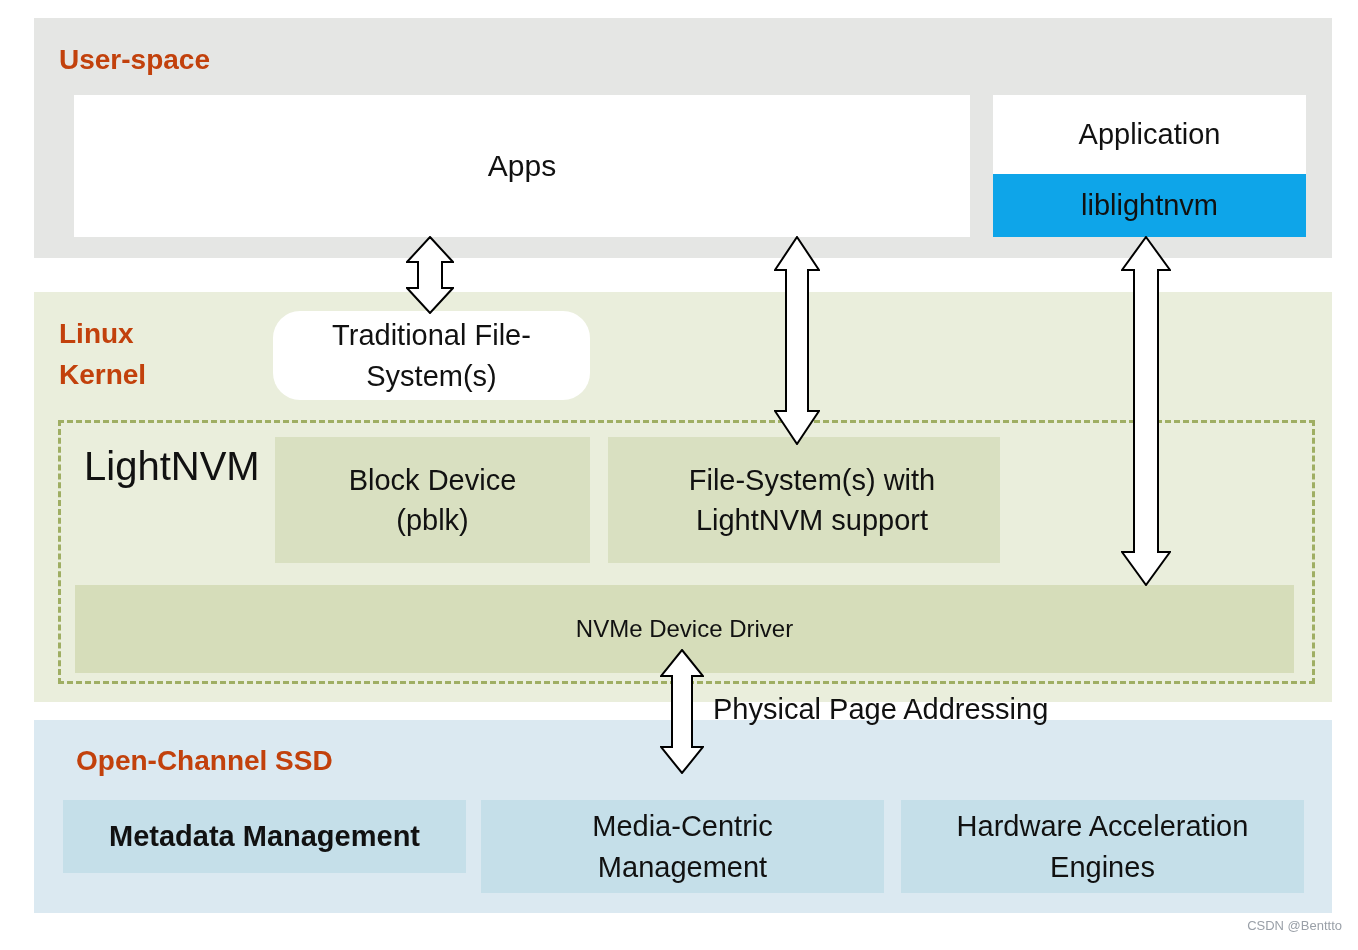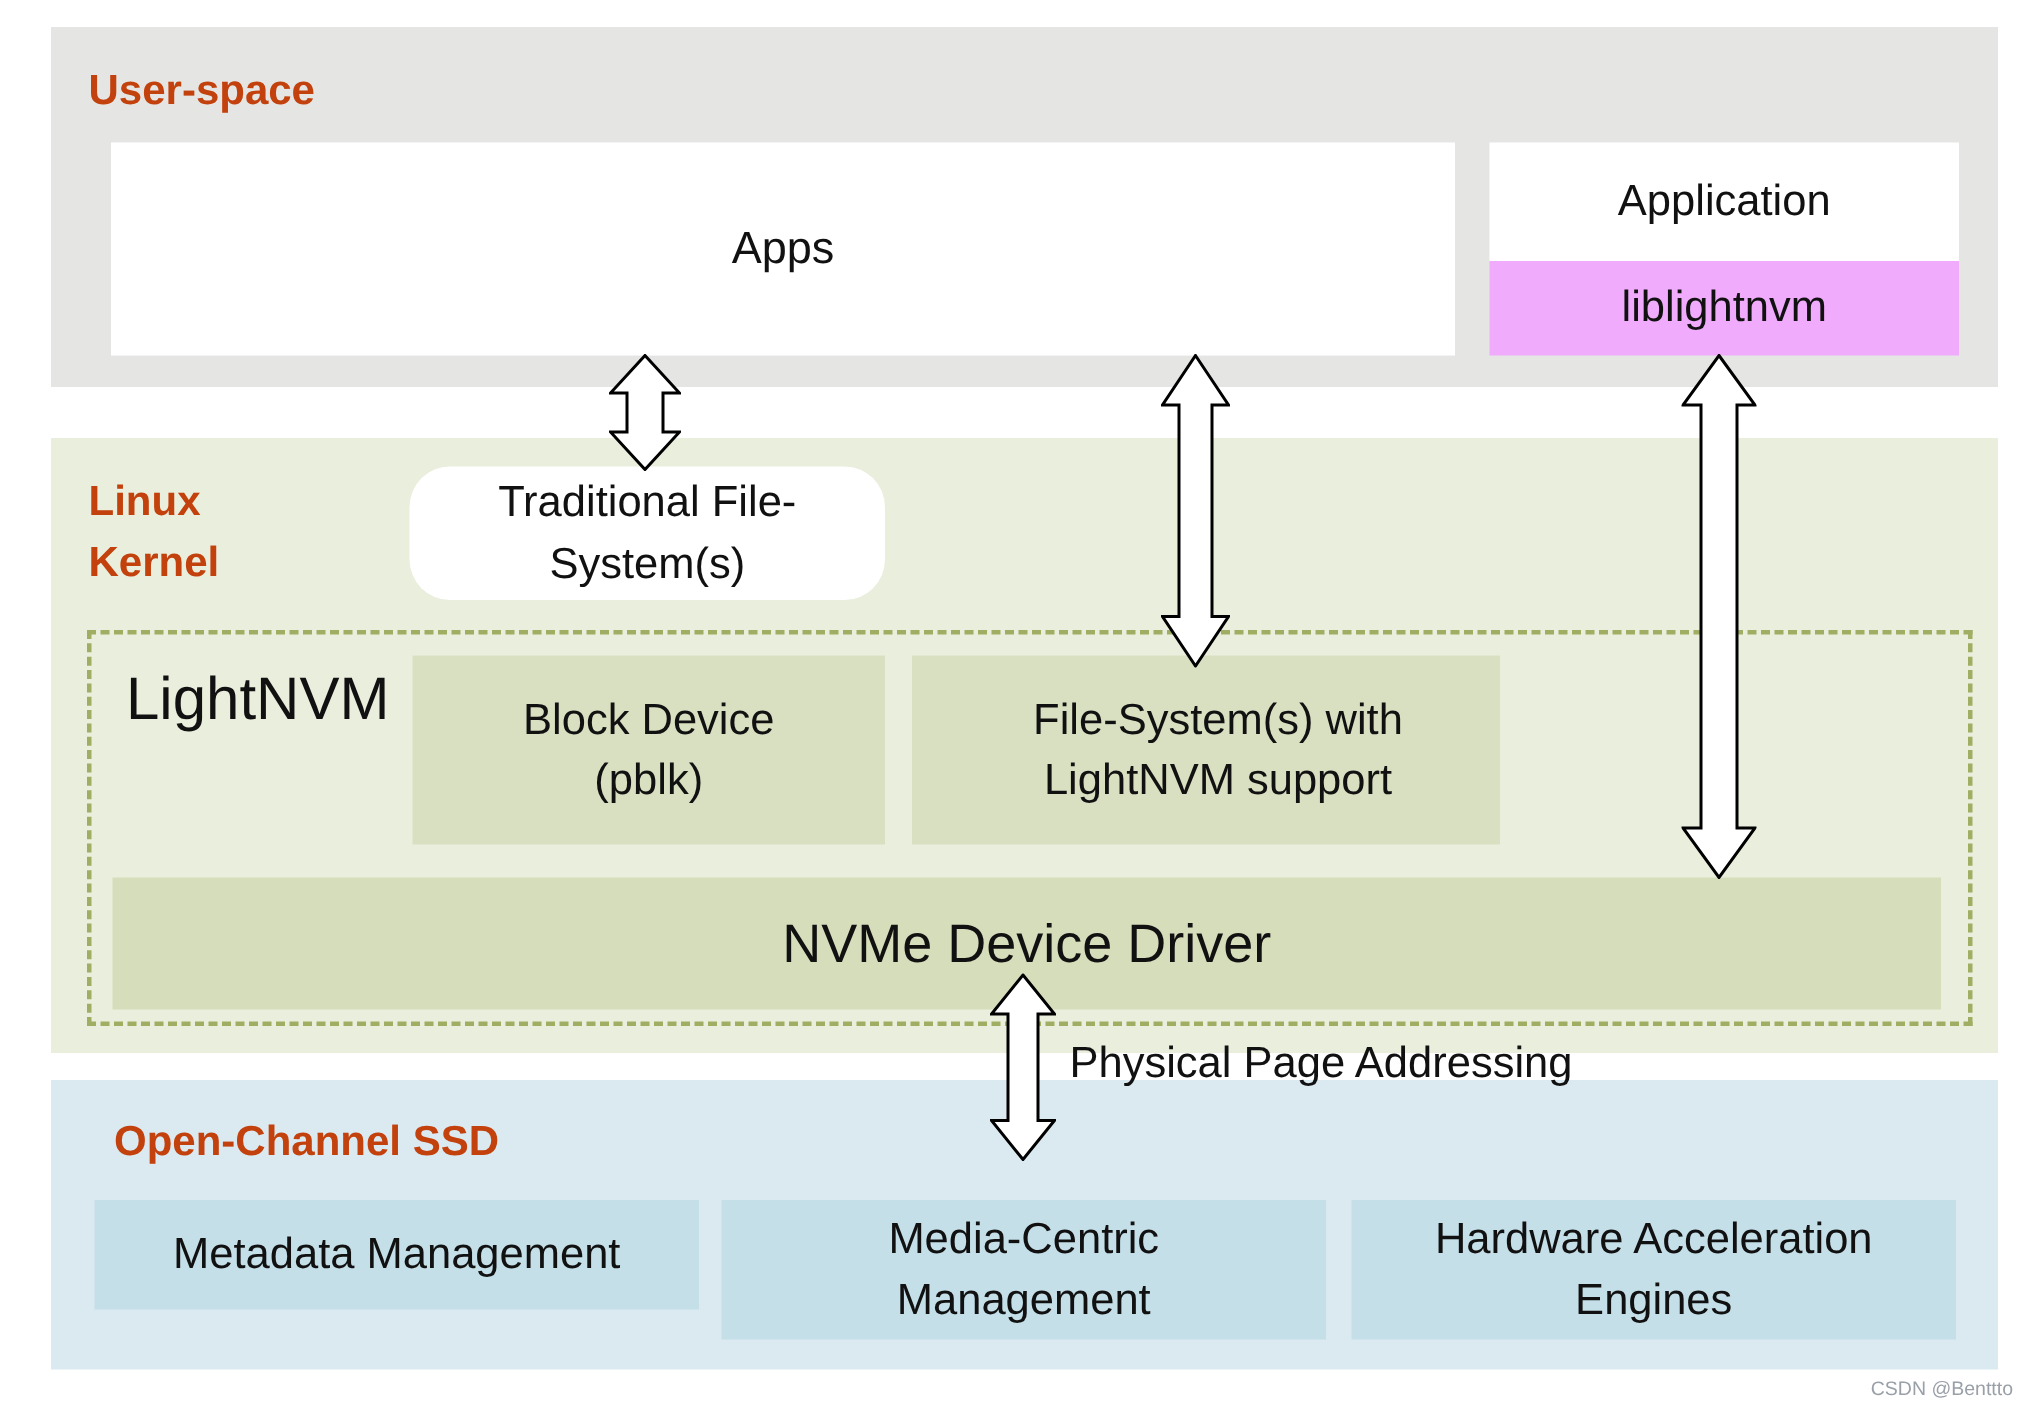--- a/index.html
+++ b/index.html
@@ -10,29 +10,29 @@
   .section{position:absolute;}
   .sec-label{position:absolute;font-weight:bold;font-size:28px;color:#c2410c;}
   .box{position:absolute;display:flex;align-items:center;justify-content:center;
        text-align:center;font-size:29px;line-height:1.38;color:#111;}
   .pre{white-space:pre-line;}
   .userspace{left:34px;top:18px;width:1298px;height:240px;background:#e5e6e4;}
   .kernel{left:34px;top:292px;width:1298px;height:410px;background:#eaeedc;}
   .ssd{left:34px;top:720px;width:1298px;height:193px;background:#dbe9f1;}
   .apps-box{left:74px;top:95px;width:896px;height:142px;background:#ffffff;font-size:30px;}
   .application-box{left:993px;top:95px;width:313px;height:79px;background:#ffffff;}
-  .liblightnvm-box{left:993px;top:174px;width:313px;height:63px;background:#f0abfc;}
+  .liblightnvm-box{left:993px;top:174px;width:313px;height:63px;background:#0ea5e9;}
   .traditional-box{left:273px;top:311px;width:317px;height:89px;background:#ffffff;border-radius:27px;}
   .dashed-box{position:absolute;left:58px;top:420px;width:1257px;height:264px;
       border:3px dashed #9fae63;box-sizing:border-box;}
   .lightnvm-label{position:absolute;left:84px;top:444px;font-size:40px;color:#111;}
   .block-box{left:275px;top:437px;width:315px;height:126px;background:#d9e0c1;}
   .fs-box{left:608px;top:437px;width:376px;height:126px;background:#d9e0c1;padding-left:16px;}
-  .nvme-bar{left:75px;top:585px;width:1219px;height:88px;background:#d6ddba;font-size:36px;}
-  .metadata-box{left:63px;top:800px;width:403px;height:73px;background:#c5dfe9;}
+  .nvme-bar{left:75px;top:585px;width:1219px;height:88px;background:#d6ddba;font-size:24px;}
+  .metadata-box{left:63px;top:800px;width:403px;height:73px;background:#c5dfe9;font-weight:bold;}
   .media-box{left:481px;top:800px;width:403px;height:93px;background:#c5dfe9;}
   .hardware-box{left:901px;top:800px;width:403px;height:93px;background:#c5dfe9;}
   .arrow{position:absolute;}
   .arrow polygon{fill:#ffffff;stroke:#000000;stroke-width:2;stroke-linejoin:miter;}
   .ppa-label{position:absolute;left:713px;top:693px;font-size:29px;color:#111;}
   .watermark{position:absolute;right:16px;top:918px;font-size:13px;color:#9aa0a8;}
 </style>
 </head>
 <body>
 

